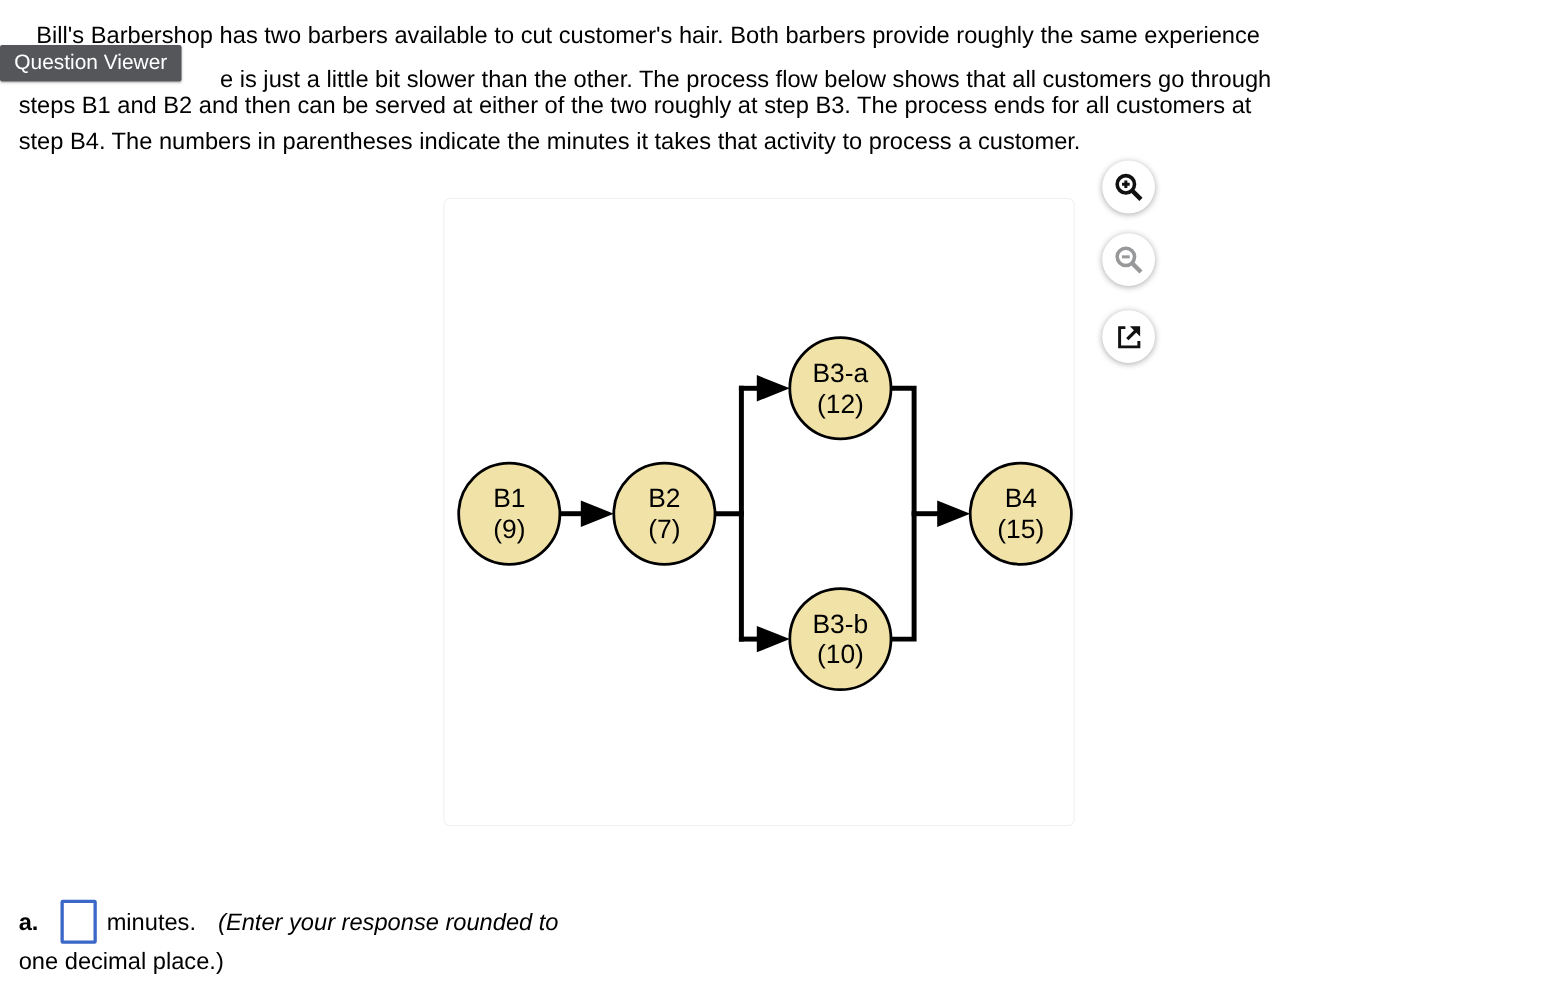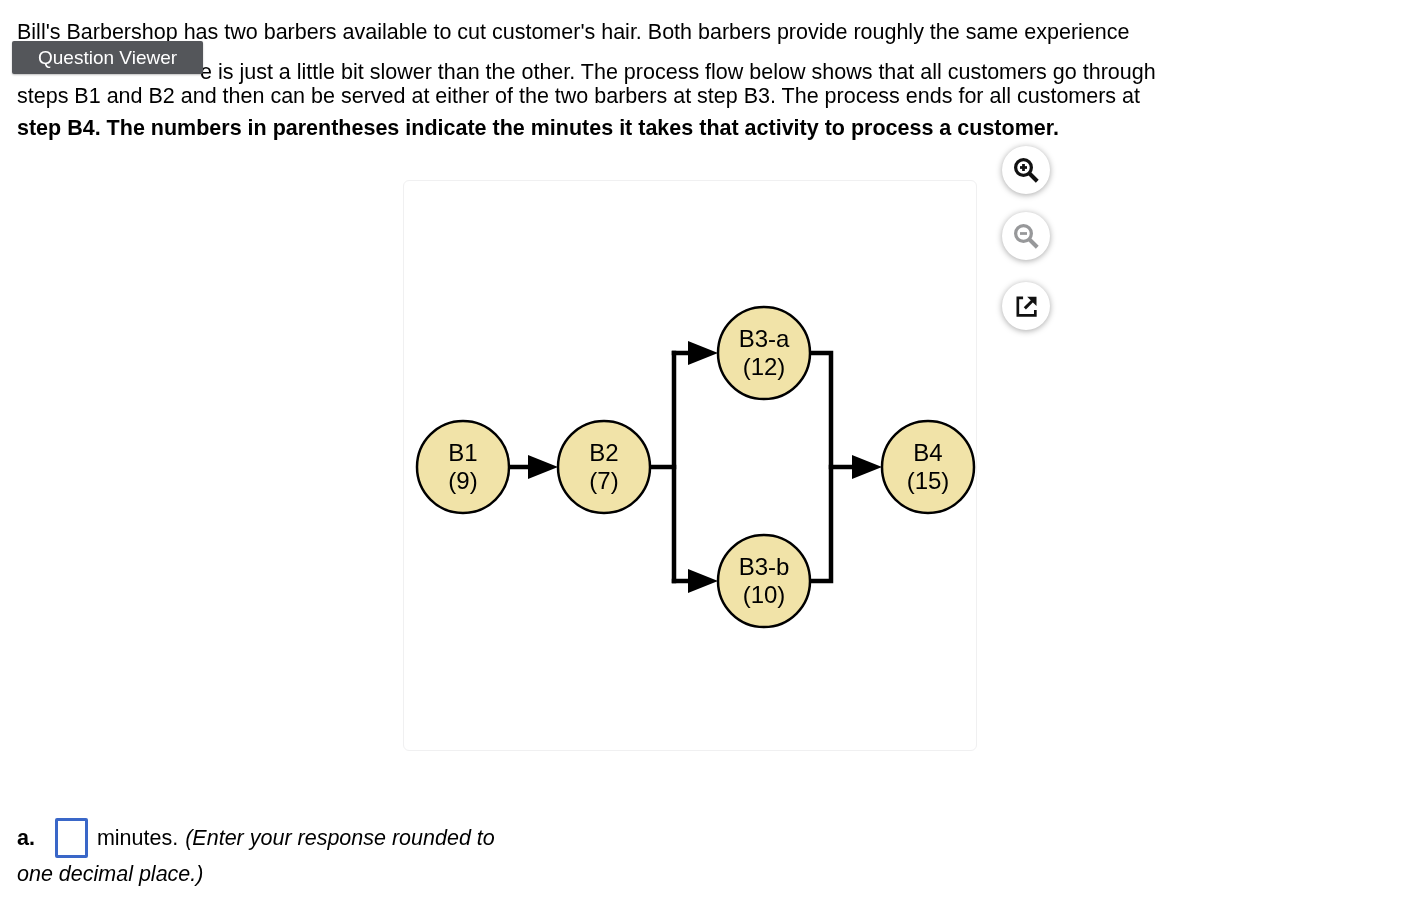--- a/index.html
+++ b/index.html
@@ -13,30 +13,30 @@
     overflow: hidden;
   }
   .intro-line {
     position: absolute;
     left: 17px;
     font-size: 21.5px;
     line-height: 32px;
     white-space: nowrap;
     color: #000;
   }
-  #line1 { top: 16px; }
+  #line1 { top: 16px; margin-left: 16px; }
   #line2 { top: 56px; left: 200px; }
   #line3 { top: 80px; }
-  #line4 { top: 112px; font-weight: bold; }
+  #line4 { top: 112px; }
 
   .qviewer {
     position: absolute;
-    left: 12px; top: 41px;
+    left: 0; top: 41px;
     height: 33px;
-    padding: 0 26px;
+    padding: 0 13px;
     background: #54565a;
     color: #ffffff;
     font-size: 19px;
     line-height: 33px;
     border-radius: 2px;
     box-shadow: 0 1px 2px rgba(0,0,0,0.25);
     cursor: pointer;
     white-space: nowrap;
   }
 
@@ -89,35 +89,34 @@
     width: 33px; height: 40px;
     border: 3px solid #3a67c8;
     border-radius: 2px;
     background: #ffffff;
     margin: 0 9px 0 13px;
     font-size: 21px;
     text-align: center;
     padding: 0;
     outline: none;
   }
-  .q-suffix { margin-right: 7px; }
+  .q-suffix { margin-right: 20px; }
   .question-line2 {
     position: absolute;
     left: 17px; top: 862px;
     font-size: 21.5px;
-    font-style: italic;
     white-space: nowrap;
   }
 </style>
 </head>
 <body>
 
 <div id="line1" class="intro-line">Bill's Barbershop has two barbers available to cut customer's hair. Both barbers provide roughly the same experience</div>
 <div id="line2" class="intro-line">e is just a little bit slower than the other. The process flow below shows that all customers go through</div>
-<div id="line3" class="intro-line">steps B1 and B2 and then can be served at either of the two barbers at step B3. The process ends for all customers at</div>
+<div id="line3" class="intro-line">steps B1 and B2 and then can be served at either of the two roughly at step B3. The process ends for all customers at</div>
 <div id="line4" class="intro-line">step B4. The numbers in parentheses indicate the minutes it takes that activity to process a customer.</div>
 
 <div class="qviewer">Question Viewer</div>
 
 <div class="diagram-panel">
   <svg class="diagram-svg" width="574" height="571" viewBox="0 0 574 571">
 
     <g>
 
       <path class="edge" d="M105 286 H126"></path>

